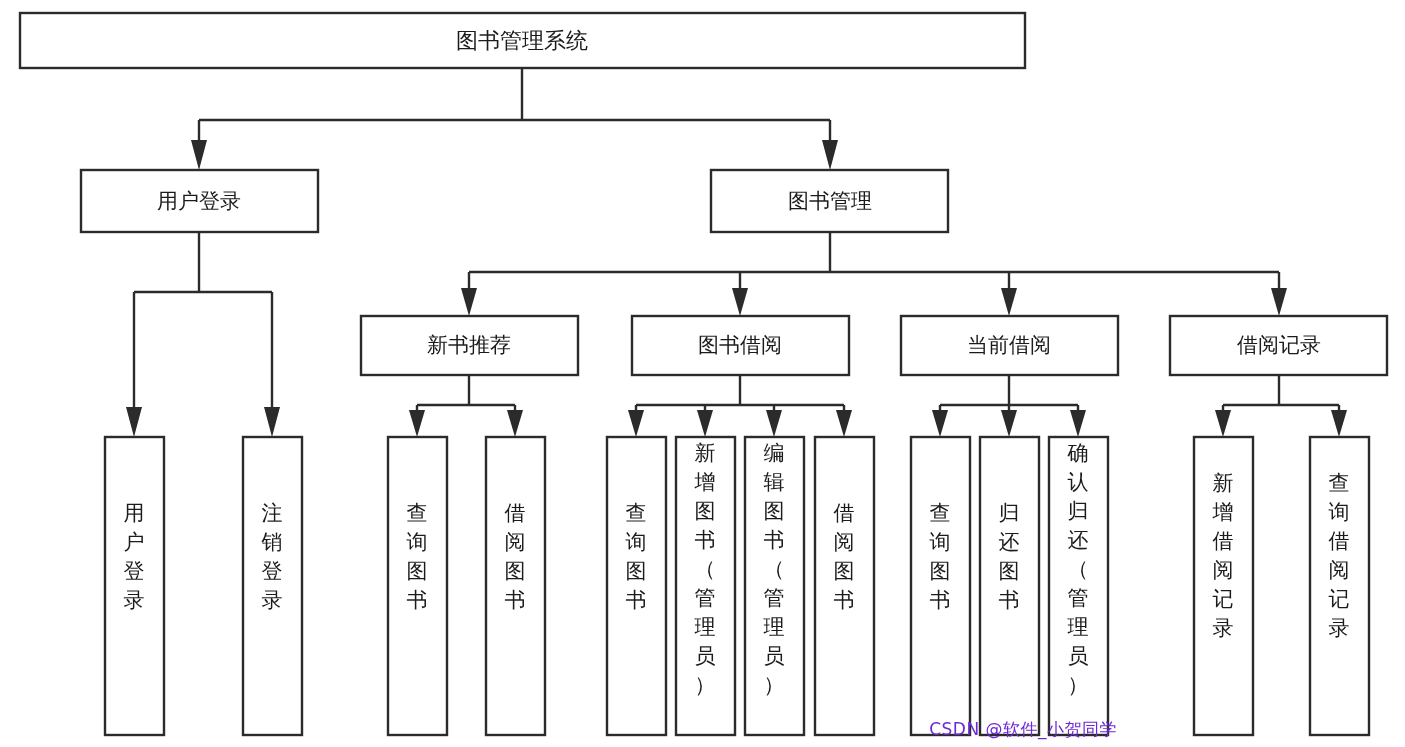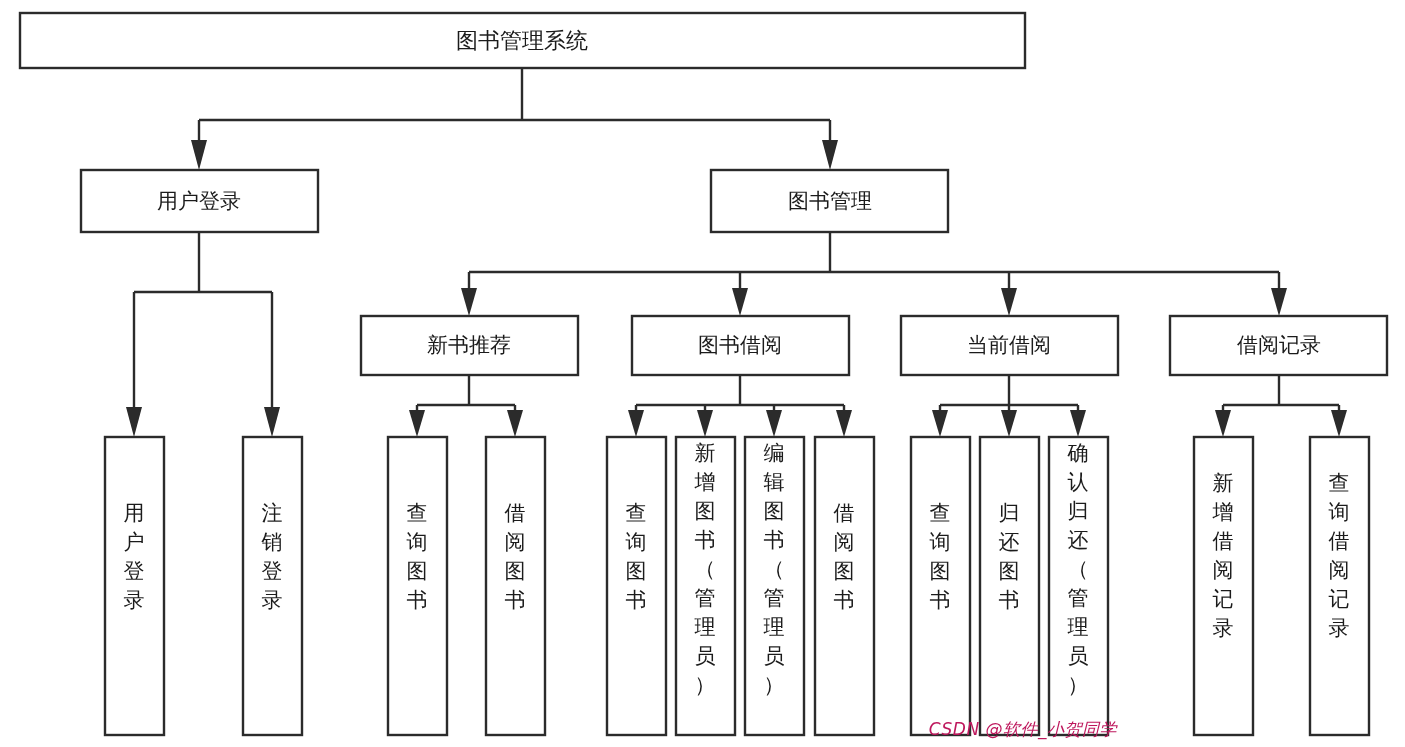--- a/index.html
+++ b/index.html
@@ -64,25 +64,24 @@
     font-size: 21px;
     fill: #1b1b1b;
     text-anchor: middle;
   }
   .watermark {
     position: absolute;
     right: 12px;
     bottom: 6px;
     font-family: "DejaVu Sans", "Liberation Sans", sans-serif;
     font-size: 17px;
-    color: #be185d;
+    color: #6d28d9;
     letter-spacing: 0.5px;
     white-space: nowrap;
     pointer-events: none;
-    font-style: italic;
   }
 </style>
 </head>
 <body>
 
 <div id="diagram-root">
 
   <svg id="flowchart" viewBox="0 0 1405 747" xmlns="http://www.w3.org/2000/svg">
 
     <g>

